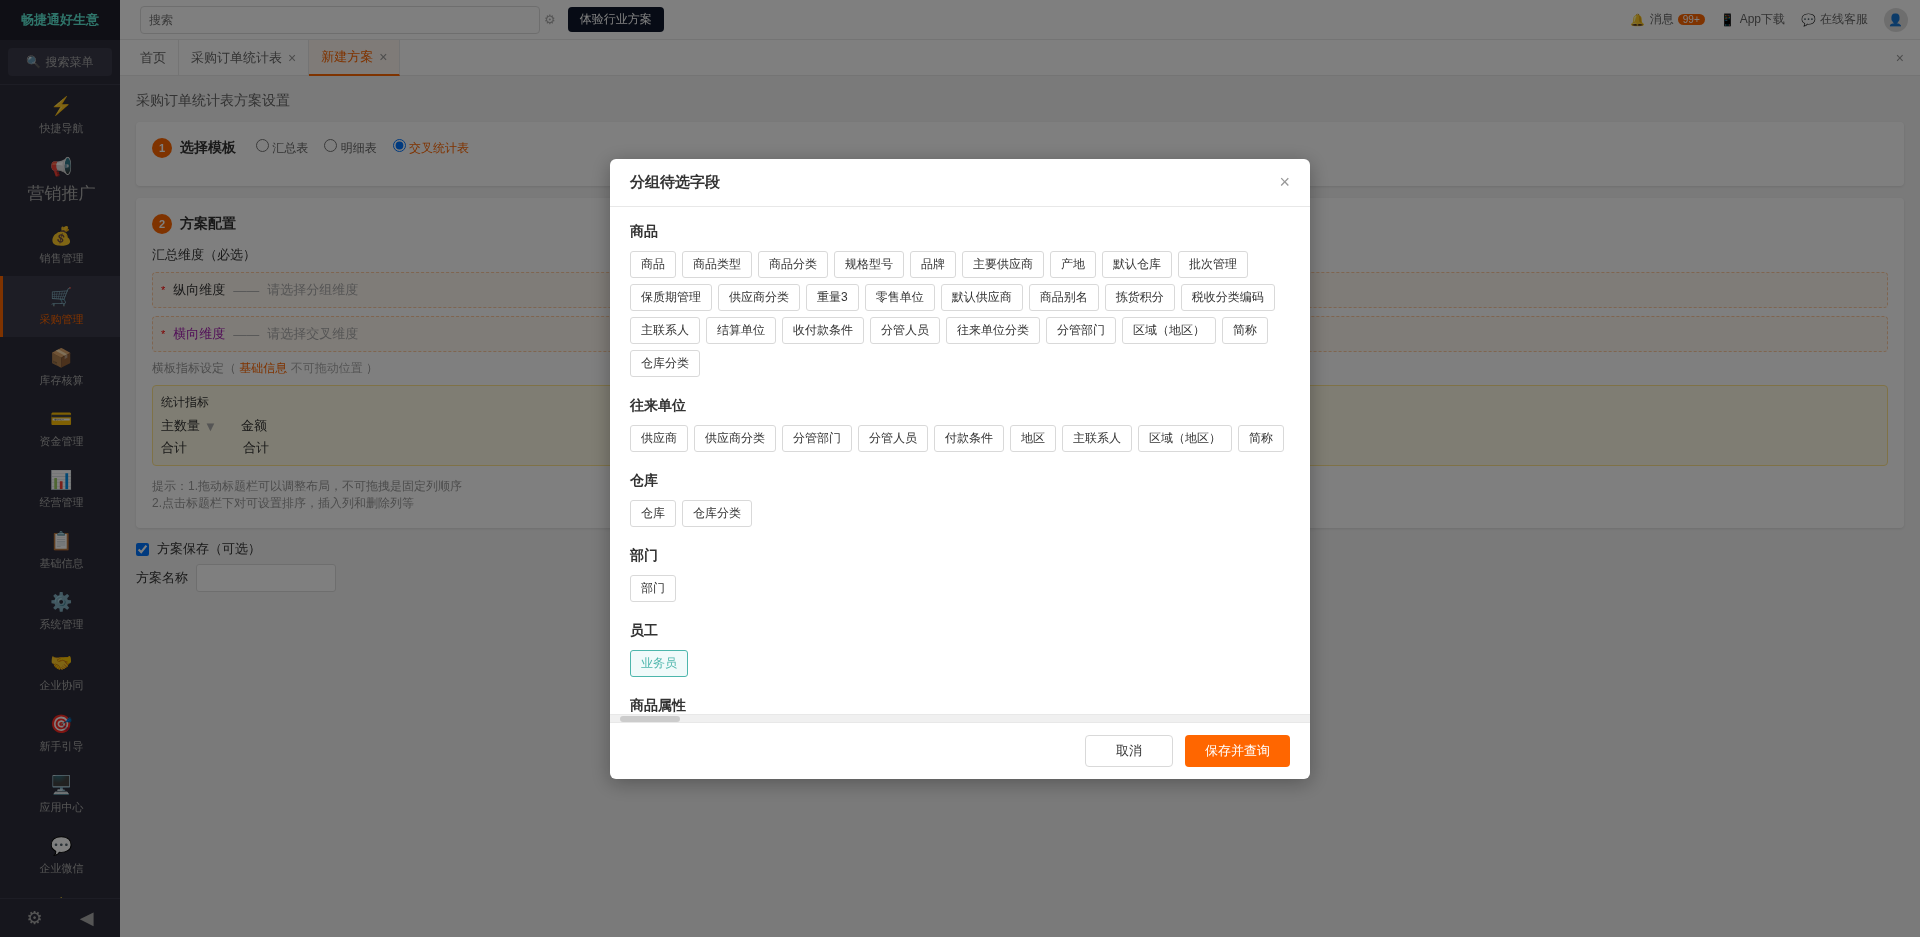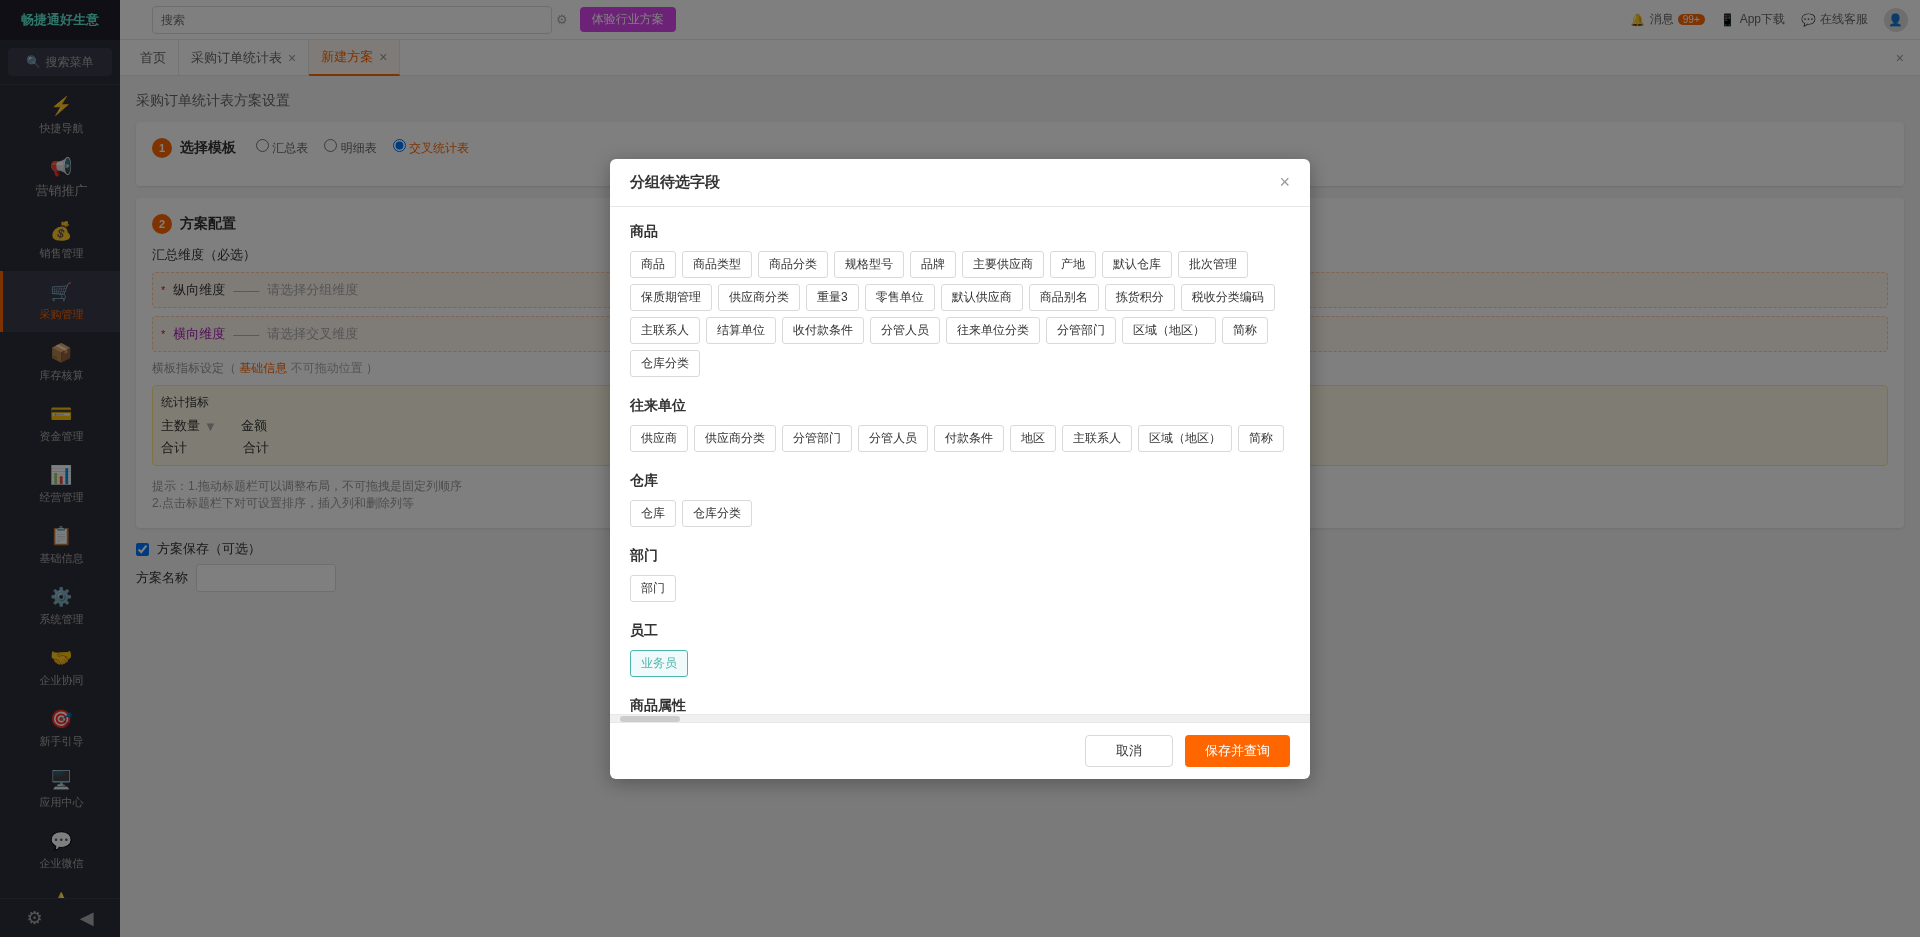--- a/index.html
+++ b/index.html
@@ -16,30 +16,30 @@
       position: fixed;
       top: 0; left: 0; right: 0;
       z-index: 100;
     }
     .top-search {
       flex: 1;
       display: flex;
       align-items: center;
       gap: 8px;
       max-width: 400px;
-      margin-left: 20px;
+      margin-left: 8px;
     }
     .top-actions {
       margin-left: auto;
       display: flex;
       align-items: center;
       gap: 16px;
     }
     .btn-experience {
-      background: #d946ef;
+      background: #0f172a;
       color: white;
       border: none;
       padding: 4px 12px;
       border-radius: 4px;
       cursor: pointer;
       font-size: 12px;
     }
     .top-icon-item {
       display: flex;
       align-items: center;
@@ -338,21 +338,21 @@
       <span>搜索菜单</span>
     </button>
   </div>
   <div class="sidebar-nav" id="sidebar-nav">
   <div class="sidebar-item">
       <span class="sidebar-item-icon">⚡</span>
       <span style="font-size:11px;text-align:center;">快捷导航</span>
     </div>
       <div class="sidebar-item">
       <span class="sidebar-item-icon">📢</span>
-      <span style="font-size:13px;text-align:center;">营销推广</span>
+      <span style="font-size:17px;text-align:center;">营销推广</span>
     </div>
       <div class="sidebar-item">
       <span class="sidebar-item-icon">💰</span>
       <span style="font-size:11px;text-align:center;">销售管理</span>
     </div>
       <div class="sidebar-item active">
       <span class="sidebar-item-icon">🛒</span>
       <span style="font-size:11px;text-align:center;">采购管理</span>
     </div>
       <div class="sidebar-item">

